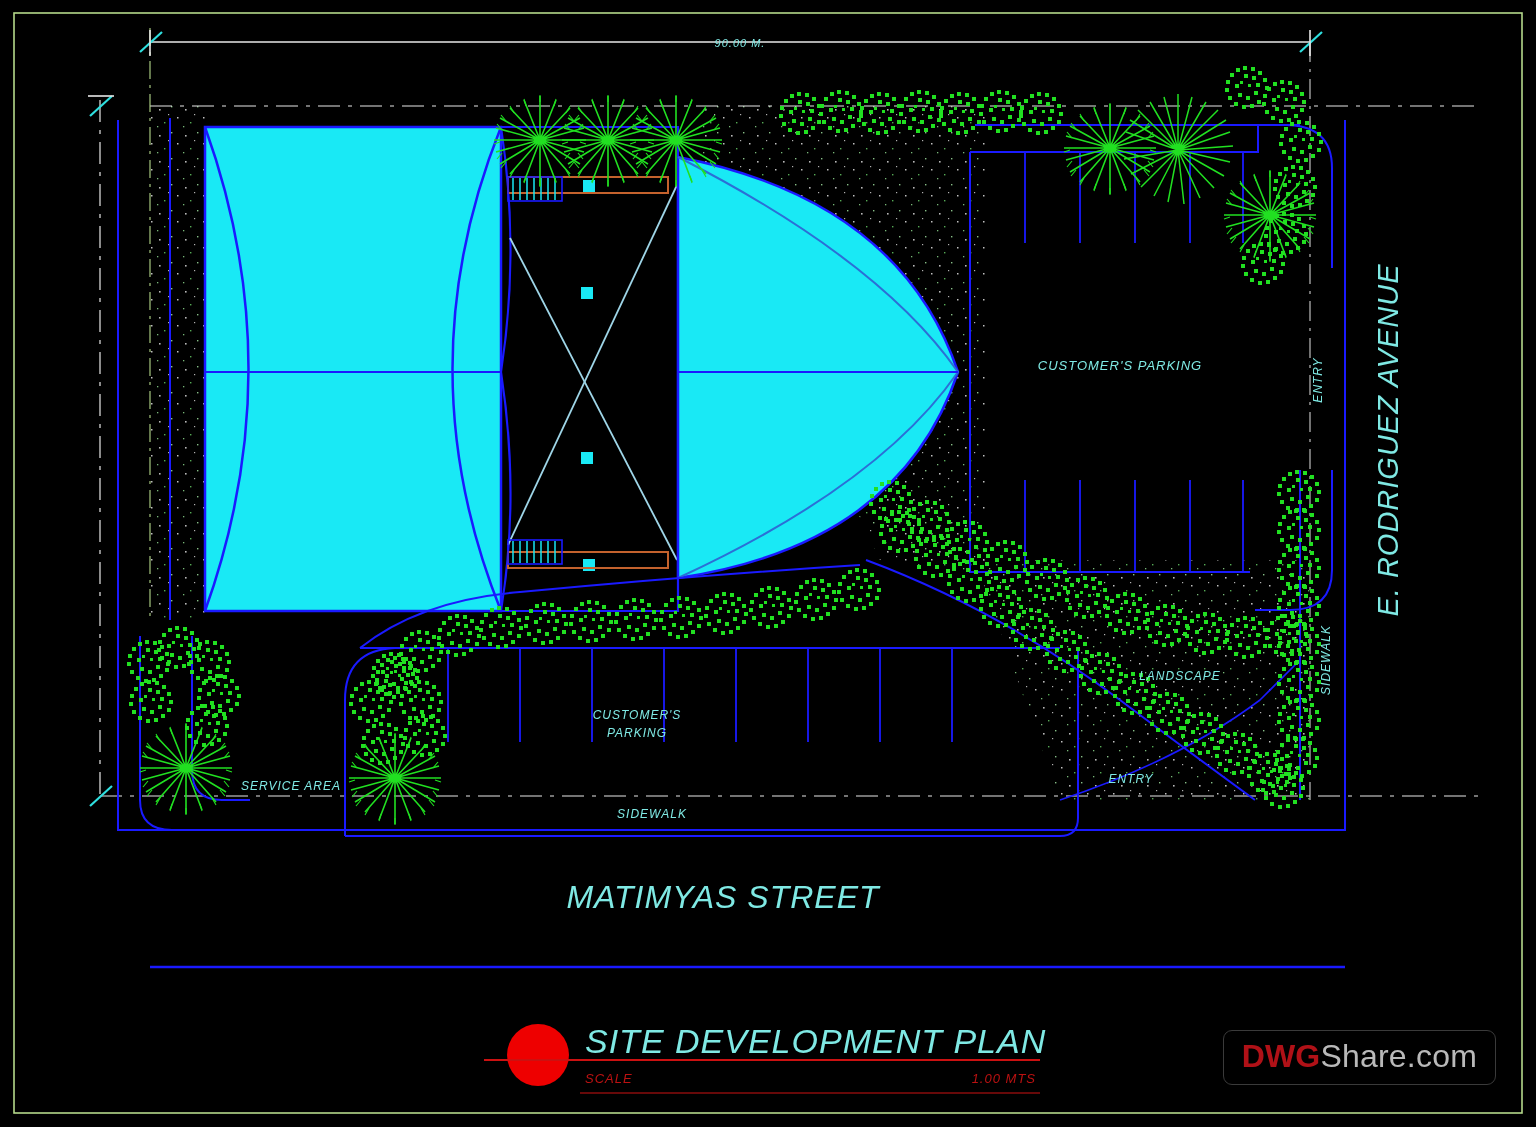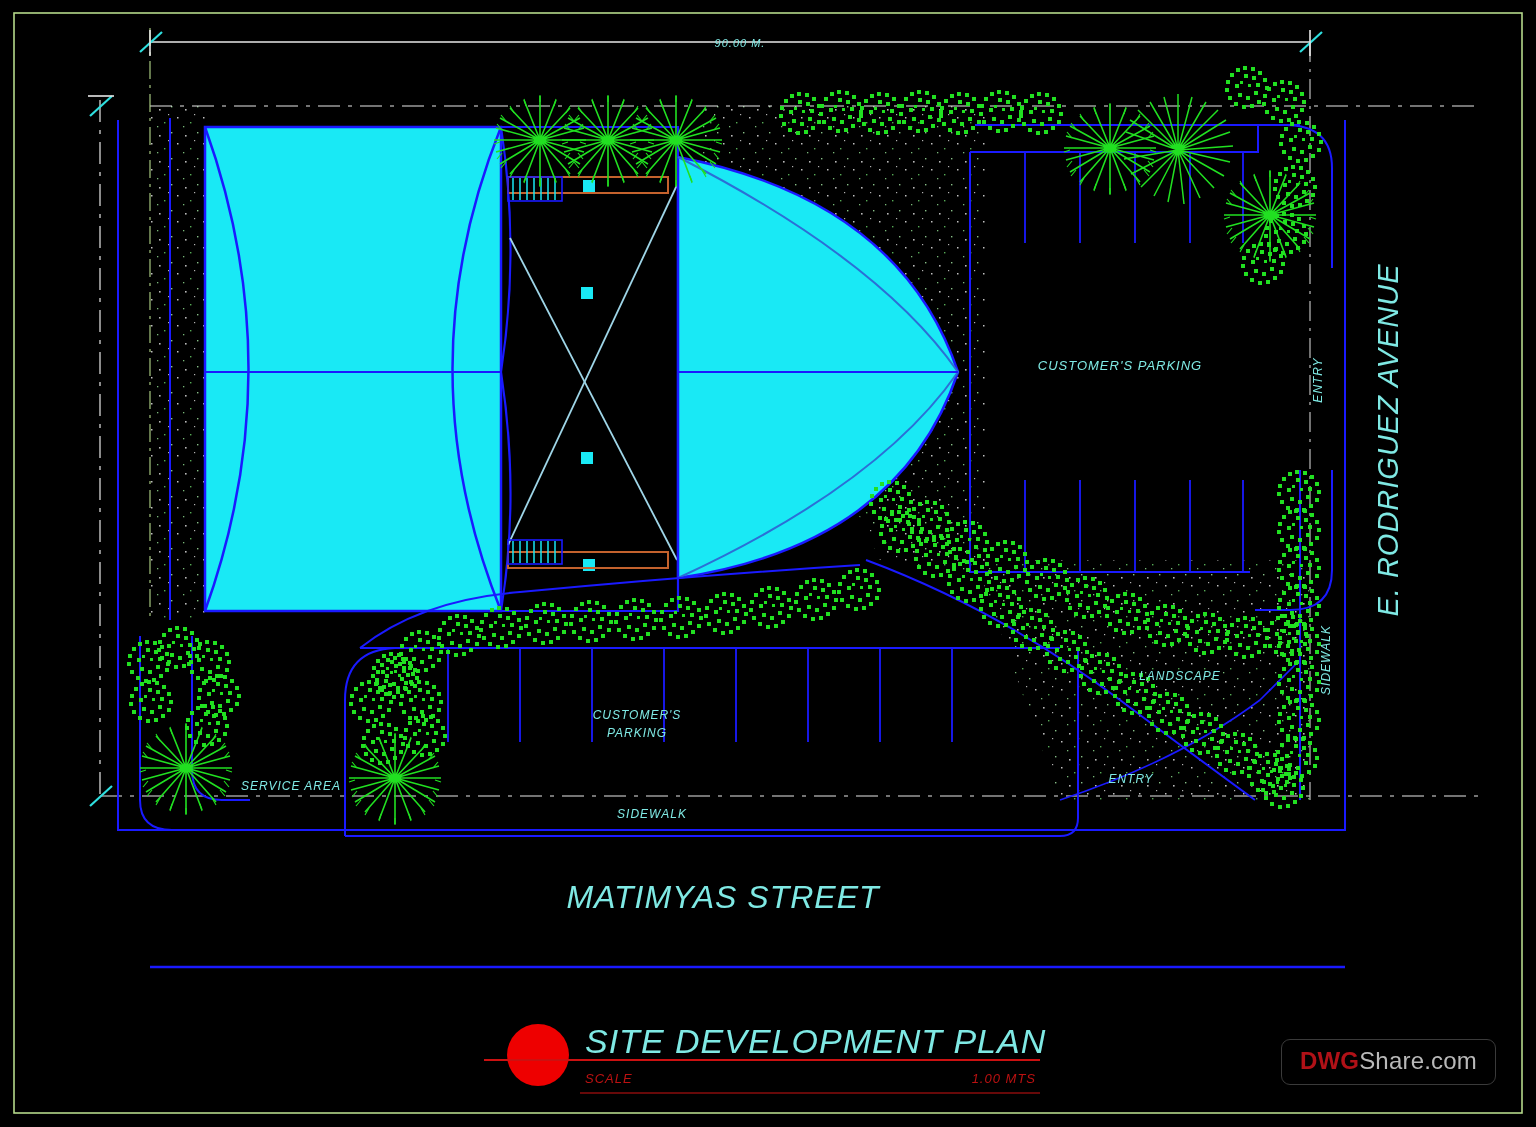--- a/index.html
+++ b/index.html
@@ -8,21 +8,21 @@
        font-family:"Liberation Sans", sans-serif;}
   #stage{position:relative;width:1536px;height:1127px;background:#000;}
   svg.layer{position:absolute;left:0;top:0;width:1536px;height:1127px;overflow:visible;}
 
   .cad-text{font-family:"Liberation Sans", sans-serif;fill:#7fe9e4;
             letter-spacing:1px;font-style:italic;}
 
   .watermark{position:absolute;right:40px;bottom:42px;
              border:1px solid #3a3a3a;border-radius:9px;
              padding:7px 18px 9px 18px;
-             font-size:24px;letter-spacing:.2px;
+             font-size:32px;letter-spacing:.2px;
              font-family:"Liberation Sans", sans-serif;
              background:#000;}
   .wm-dwg{color:#b01117;font-weight:700;}
   .wm-rest{color:#b9b9b9;font-weight:400;}
 </style>
 </head>
 <body>
 
 <div id="stage">
 

